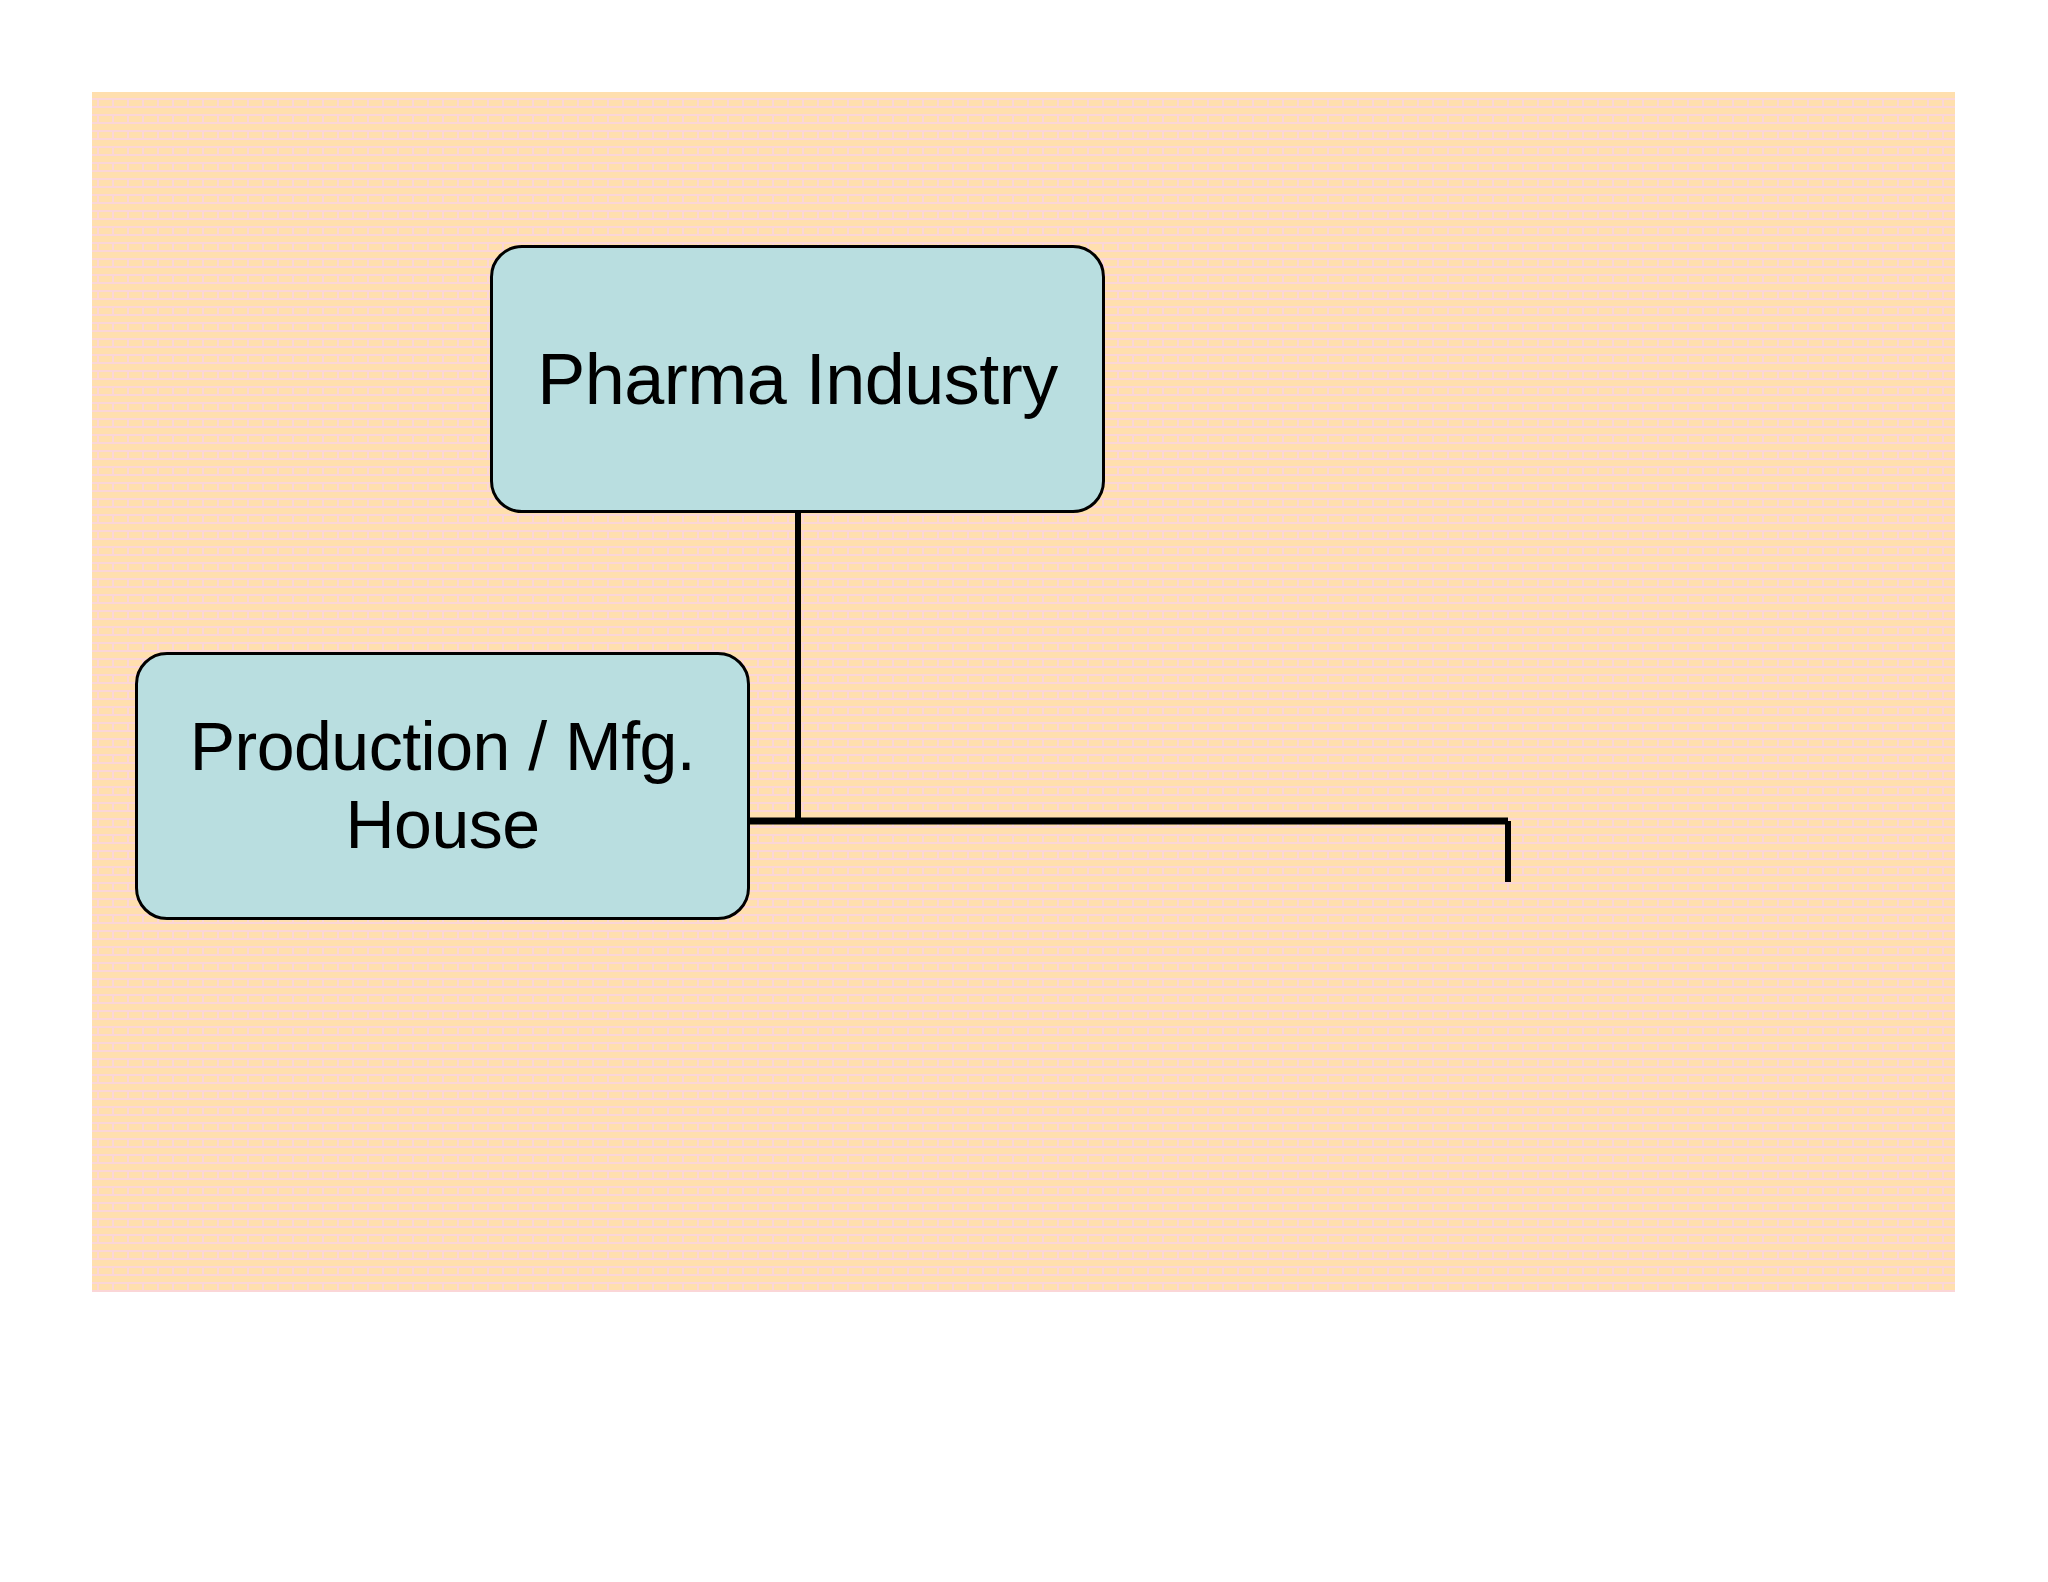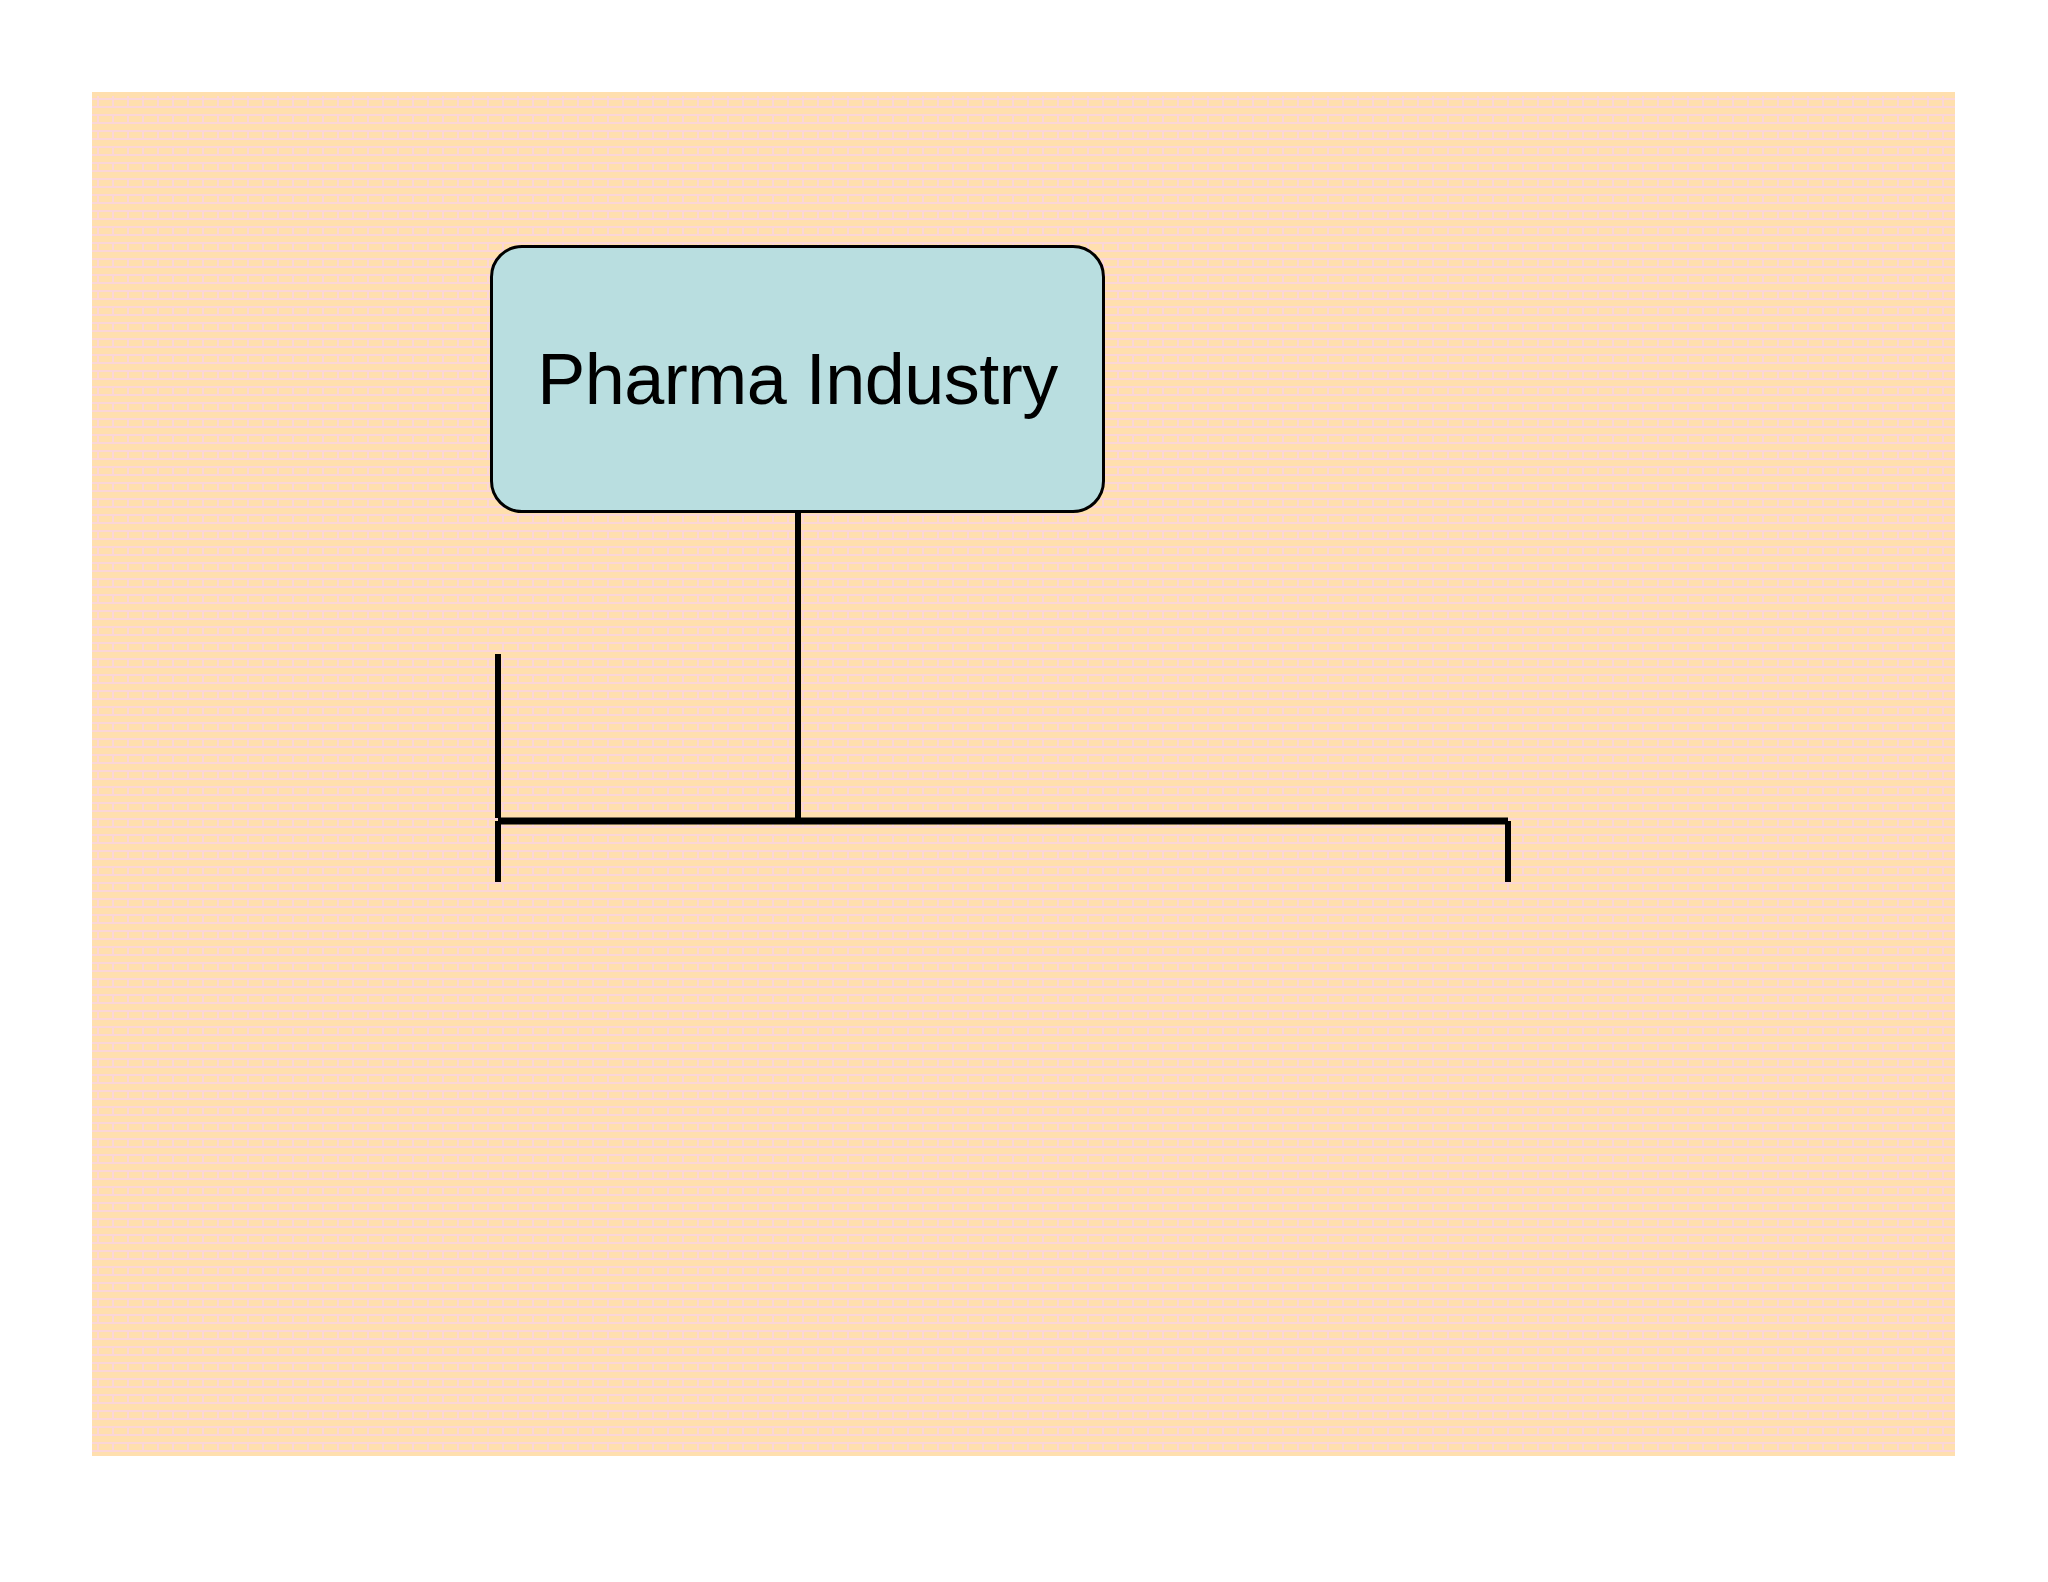--- a/index.html
+++ b/index.html
@@ -21,21 +21,21 @@
     width: 2048px;
     height: 1582px;
     background: #ffffff;
   }
 
   #slide-area {
     position: absolute;
     left: 92px;
     top: 92px;
     width: 1863px;
-    height: 1364px;
+    height: 1200px;
     
     background-color: #fbd7d8;
     background-image:
       linear-gradient(0deg,  rgba(255,221,170,0)  0px, rgba(255,221,170,0) 1px, #ffdfaf 1px, #ffdfaf 7px, rgba(255,221,170,0) 7px),
       linear-gradient(90deg, rgba(255,221,170,0)  0px, rgba(255,221,170,0) 1px, transparent 1px);
     background-size: 15px 8px, 15px 8px;
     overflow: hidden;
   }
   
   #brick-layer {
@@ -169,17 +169,23 @@
       <line x1="406" y1="726" x2="406" y2="562" stroke="#000000" stroke-width="6" transform="translate(0,0) scale(1,1)"></line>
       <line x1="406" y1="729" x2="406" y2="790" stroke="#000000" stroke-width="6"></line>
 
       <line x1="1416" y1="729" x2="1416" y2="790" stroke="#000000" stroke-width="6"></line>
     </svg>
 
     <div class="node" id="node-root">
       <span class="node-label">Pharma Industry</span>
     </div>
 
+    <div class="node" id="node-production">
+      <span class="node-label">
+        <span>Production / Mfg.</span><br>
+        <span>House</span>
+      </span>
+    </div>
 
 
 
   </div>
 </div>
 
 </body></html>

